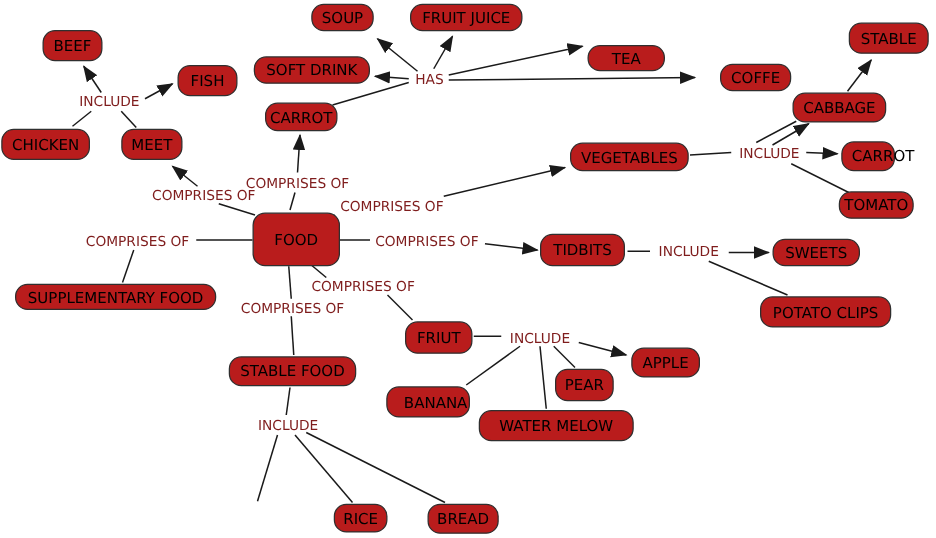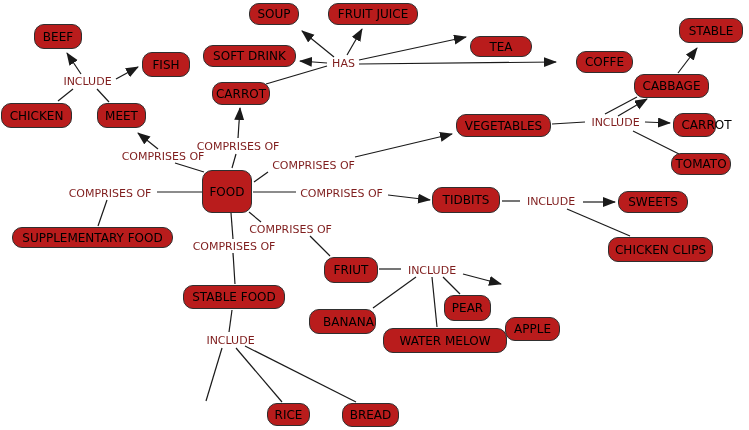--- a/index.html
+++ b/index.html
@@ -126,27 +126,27 @@
       <div class="node" style="left: 328px; top: 3px; width: 90px; height: 22px;">FRUIT JUICE</div>
       <div class="node" style="left: 203px; top: 45px; width: 93px; height: 22px;">SOFT DRINK</div>
       <div class="node" style="left: 212px; top: 82px; width: 58px; height: 23px;">CARROT</div>
       <div class="node" style="left: 470px; top: 24px; width: 62px; height: 21px; margin-top: 12px;">TEA</div>
       <div class="node" style="left: 559px; top: 51px; width: 57px; height: 22px; margin-left: 17px;">COFFE</div>
       <div class="node" style="left: 679px; top: 18px; width: 64px; height: 25px;">STABLE</div>
       <div class="node" style="left: 634px; top: 74px; width: 75px; height: 24px;">CABBAGE</div>
       <div class="node" style="left: 456px; top: 114px; width: 95px; height: 23px;">VEGETABLES</div>
       <div class="node" style="left: 673px; top: 113px; width: 43px; height: 24px; padding-left: 24px;">CARROT</div>
       <div class="node" style="left: 671px; top: 153px; width: 60px; height: 22px;">TOMATO</div>
-      <div class="node" style="left: 202px; top: 170px; width: 50px; height: 43px; text-align: center;">FOOD</div>
+      <div class="node" style="left: 202px; top: 170px; width: 70px; height: 43px; text-align: center;">FOOD</div>
       <div class="node" style="left: 432px; top: 187px; width: 68px; height: 26px;">TIDBITS</div>
       <div class="node" style="left: 618px; top: 191px; width: 70px; height: 22px;">SWEETS</div>
-      <div class="node" style="left: 608px; top: 237px; width: 105px; height: 25px;">CHICKEN CLIPS</div>
+      <div class="node" style="left: 608px; top: 237px; width: 105px; height: 25px;">POTATO CLIPS</div>
       <div class="node" style="left: 12px; top: 227px; width: 161px; height: 21px;">SUPPLEMENTARY FOOD</div>
       <div class="node" style="left: 324px; top: 257px; width: 54px; height: 26px;">FRIUT</div>
-      <div class="node" style="left: 505px; top: 278px; width: 55px; height: 24px; margin-top: 39px;">APPLE</div>
+      <div class="node" style="left: 505px; top: 278px; width: 55px; height: 24px;">APPLE</div>
       <div class="node" style="left: 444px; top: 295px; width: 47px; height: 26px;">PEAR</div>
       <div class="node" style="left: 383px; top: 328px; width: 124px; height: 25px;">WATER MELOW</div>
       <div class="node" style="left: 309px; top: 309px; width: 67px; height: 25px; padding-left: 12px;">BANANA</div>
       <div class="node" style="left: 183px; top: 285px; width: 102px; height: 24px;">STABLE FOOD</div>
       <div class="node" style="left: 179px; top: 402px; width: 67px; height: 24px; margin-top: 38px;">NOODLE</div>
       <div class="node" style="left: 267px; top: 403px; width: 43px; height: 23px;">RICE</div>
       <div class="node" style="left: 342px; top: 403px; width: 57px; height: 24px;">BREAD</div>
     </div>
 </div>
 

